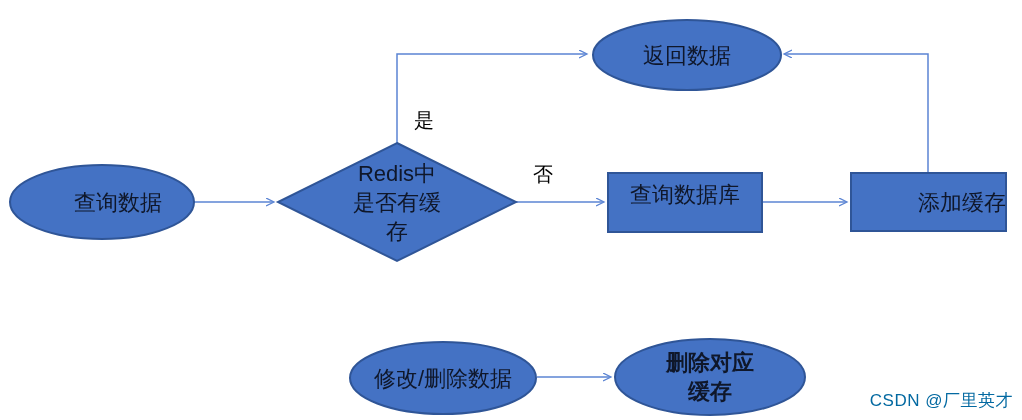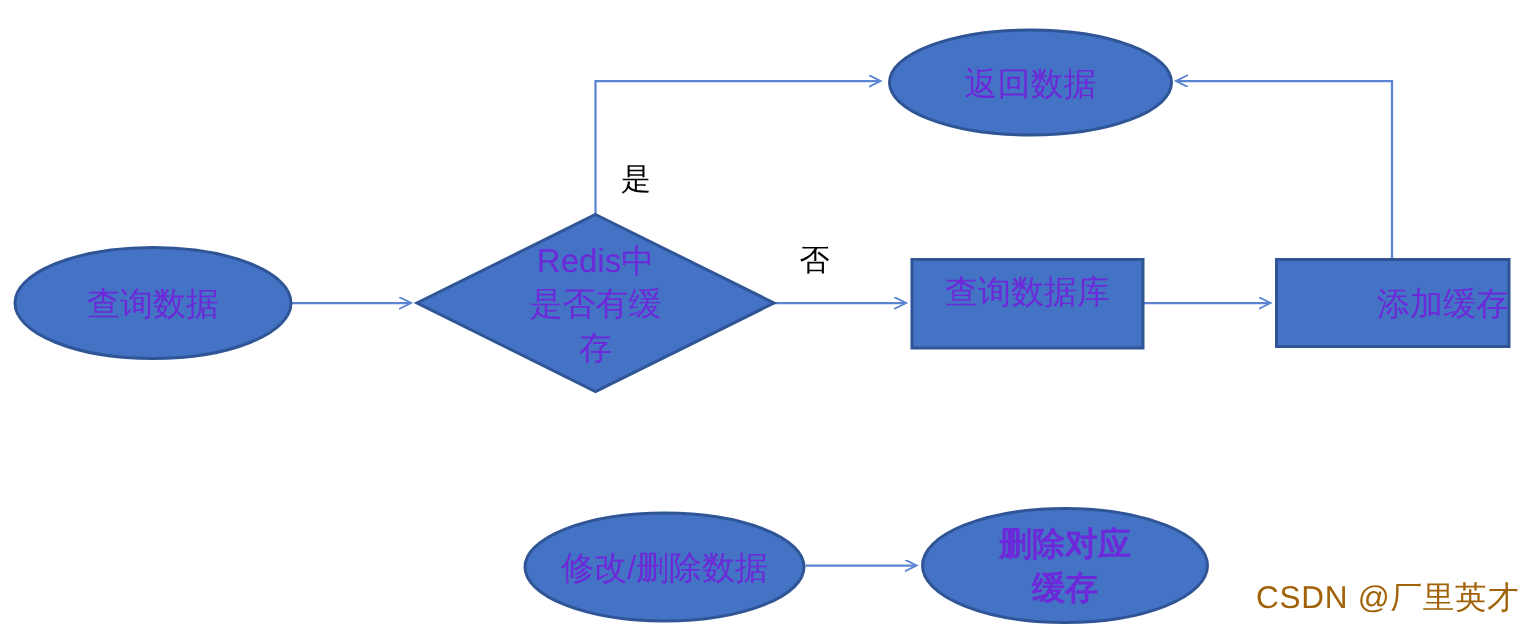--- a/index.html
+++ b/index.html
@@ -8,38 +8,38 @@
     width:1022px;height:420px;
     background:#ffffff;
     overflow:hidden;
     font-family:"Liberation Sans","DejaVu Sans",sans-serif;
   }
   .canvas svg{position:absolute;left:0;top:0;}
   .node-label{
     position:absolute;
     display:flex;align-items:center;justify-content:center;
     text-align:center;
-    color:#6d28d9;
+    color:#0f172a;
     font-size:22px;
     line-height:29px;
     pointer-events:none;
     white-space:pre-line;
   }
   .edge-label{
     position:absolute;
     color:#000000;
     font-size:20px;
     line-height:22px;
     pointer-events:none;
   }
   .watermark{
     position:absolute;
     right:9px;bottom:8px;
-    color:#a16207;
-    font-size:21px;
+    color:#0369a1;
+    font-size:17px;
     letter-spacing:0.5px;
     pointer-events:none;
     text-align:center;
   }
 </style>
 </head>
 <body>
 
 <div class="canvas">
 
@@ -63,21 +63,21 @@
       <ellipse cx="102" cy="202" rx="92" ry="37" fill="#4472c4" stroke="#2f5597"></ellipse>
       <polygon points="397,143 516,202 397,261 278,202" fill="#4472c4" stroke="#2f5597"></polygon>
       <ellipse cx="687" cy="55" rx="94" ry="35" fill="#4472c4" stroke="#2f5597"></ellipse>
       <rect x="608" y="173" width="154" height="59" fill="#4472c4" stroke="#2f5597"></rect>
       <rect x="851" y="173" width="155" height="58" fill="#4472c4" stroke="#2f5597"></rect>
       <ellipse cx="443" cy="378" rx="93" ry="36" fill="#4472c4" stroke="#2f5597"></ellipse>
       <ellipse cx="710" cy="377" rx="95" ry="38" fill="#4472c4" stroke="#2f5597"></ellipse>
     </g>
   </svg>
 
-  <div class="node-label" style="left:12px;top:182px;width:180px;height:40px;">查询数据</div>
+  <div class="node-label" style="left:12px;top:182px;width:180px;height:40px;padding-left:16px;">查询数据</div>
 
   <div class="node-label" style="left:312px;top:158px;width:170px;height:88px;flex-direction:column;">
     <span>Redis中</span>
     <span>是否有缓</span>
     <span>存</span>
   </div>
 
   <div class="node-label" style="left:597px;top:35px;width:180px;height:40px;">返回数据</div>
 
   <div class="node-label" style="left:595px;top:174px;width:180px;height:40px;">查询数据库</div>

